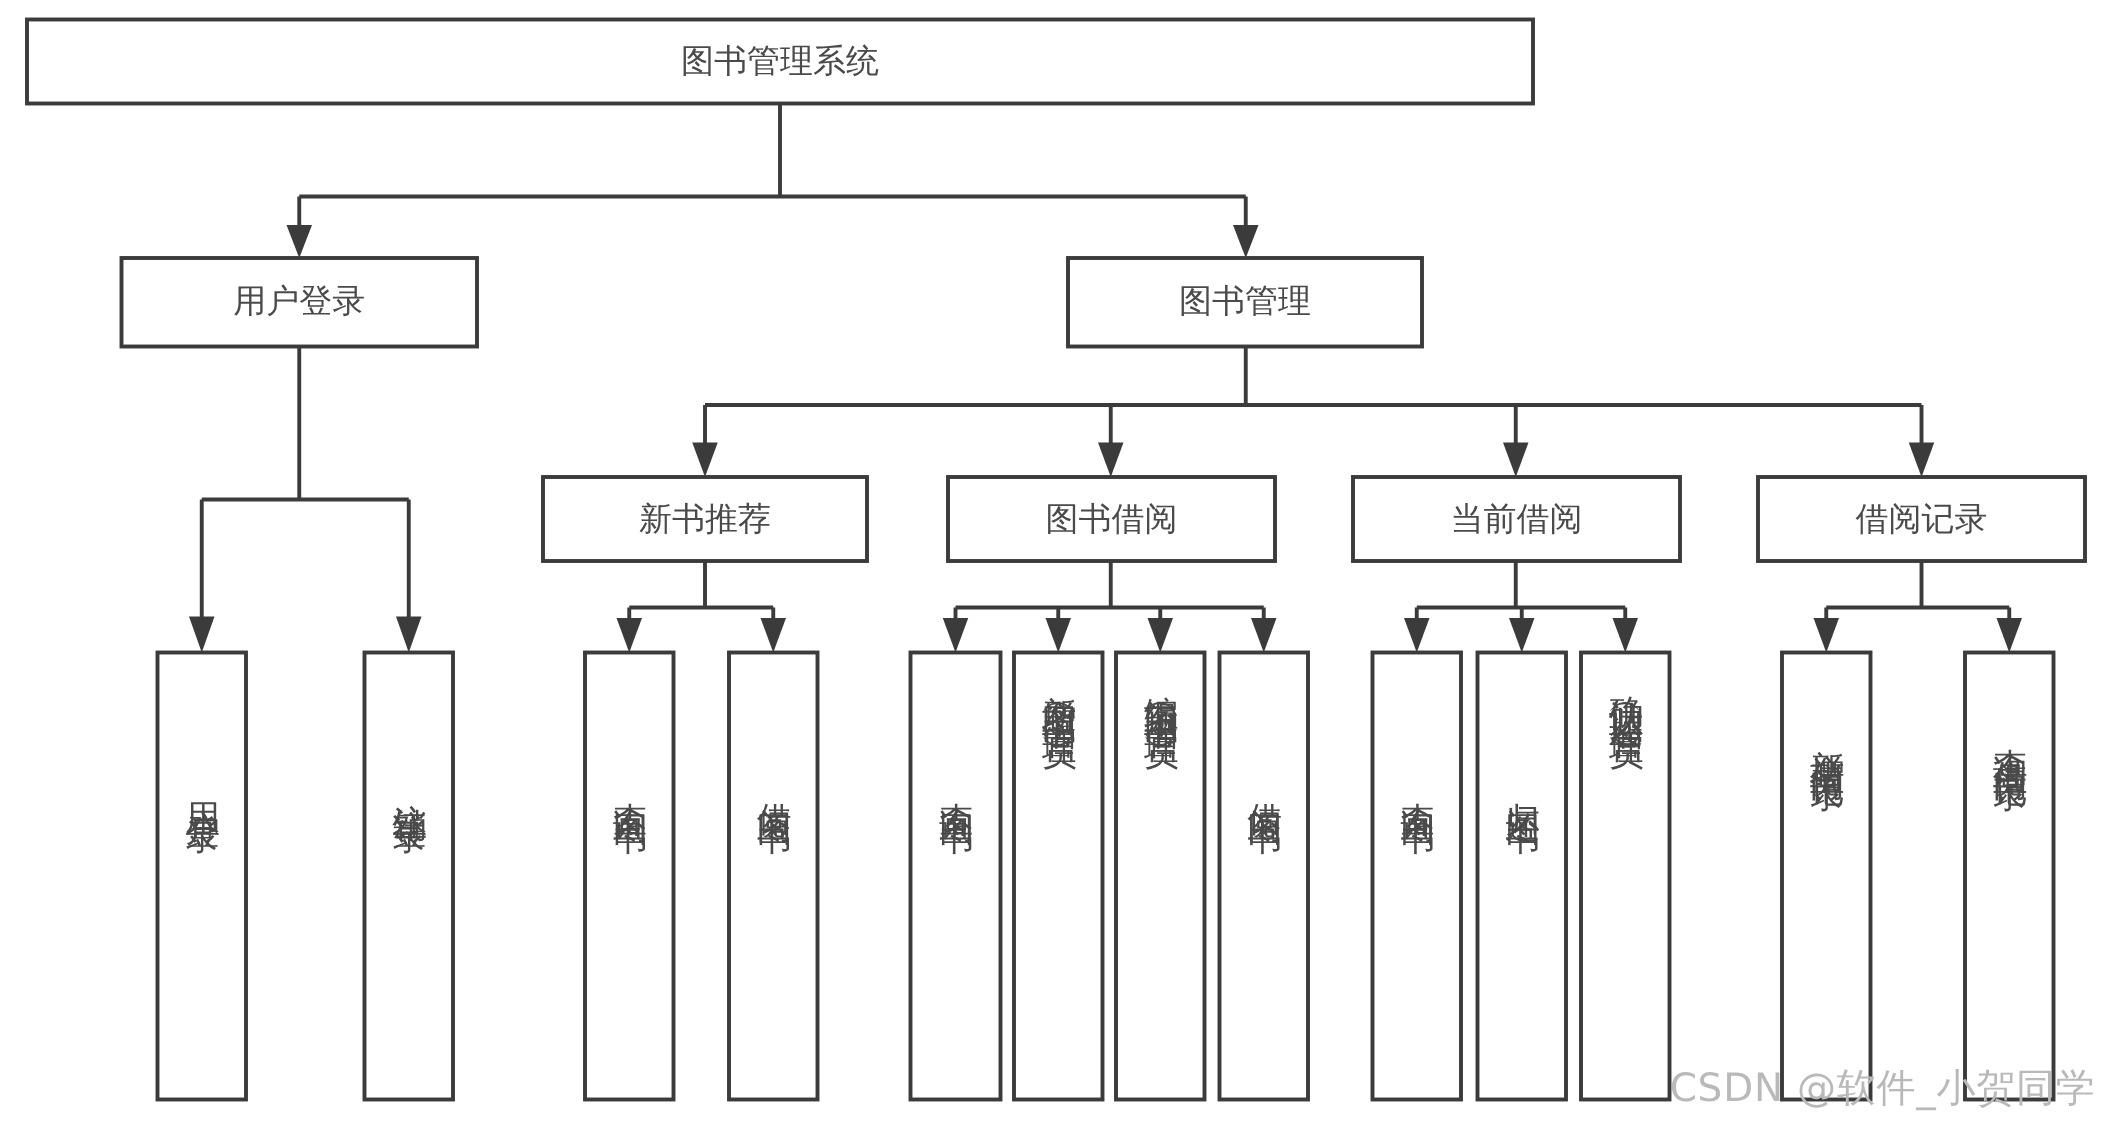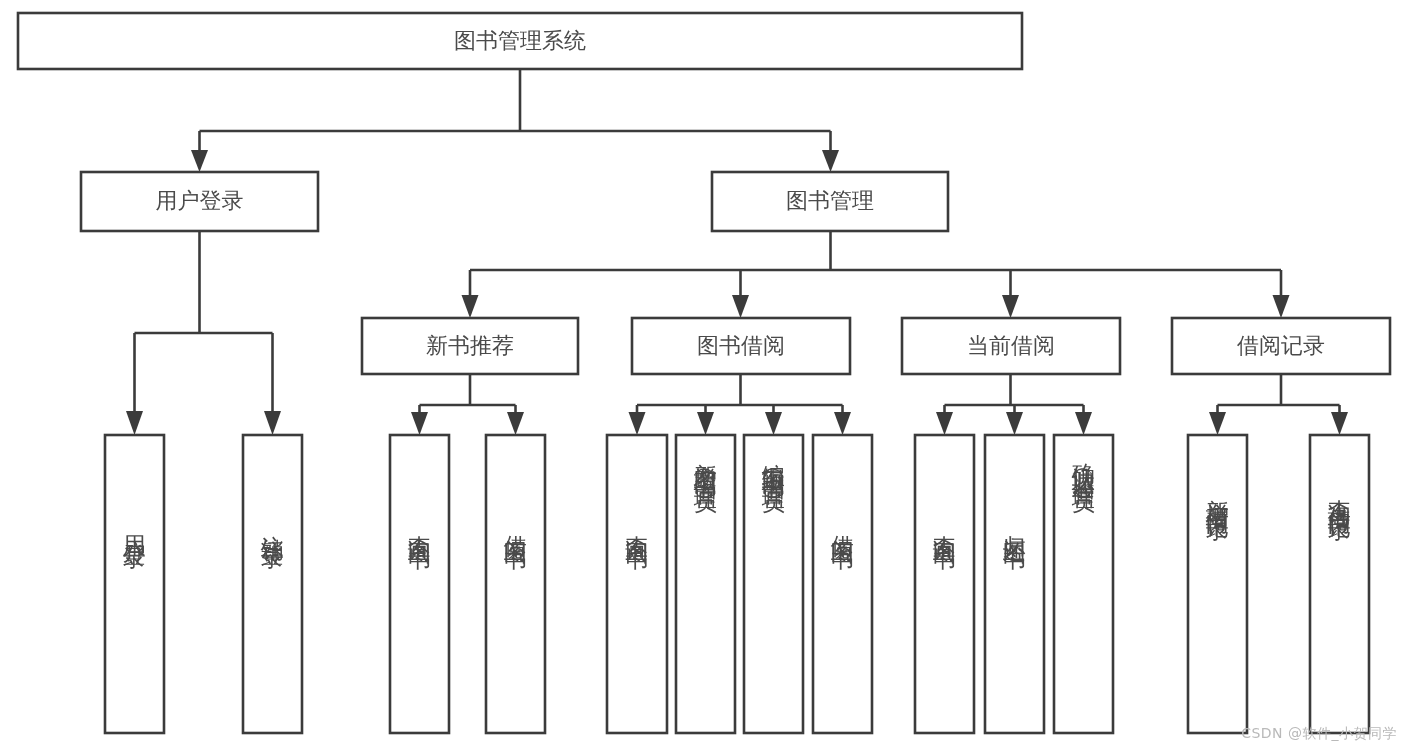--- a/index.html
+++ b/index.html
@@ -35,21 +35,21 @@
     line-height:1.15;
     letter-spacing:4px;
     color:#4a4a4a;
     white-space:nowrap;
     text-align:center;
   }
   #watermark{
     position:absolute;
     right:8px;bottom:4px;
     font-family:"DejaVu Sans","Liberation Sans",sans-serif;
-    font-size:14px;
+    font-size:26px;
     color:#b9b9b9;
     white-space:nowrap;
     letter-spacing:0.5px;
   }
 </style>
 </head>
 <body>
 
 <div id="diagram-root">
 

